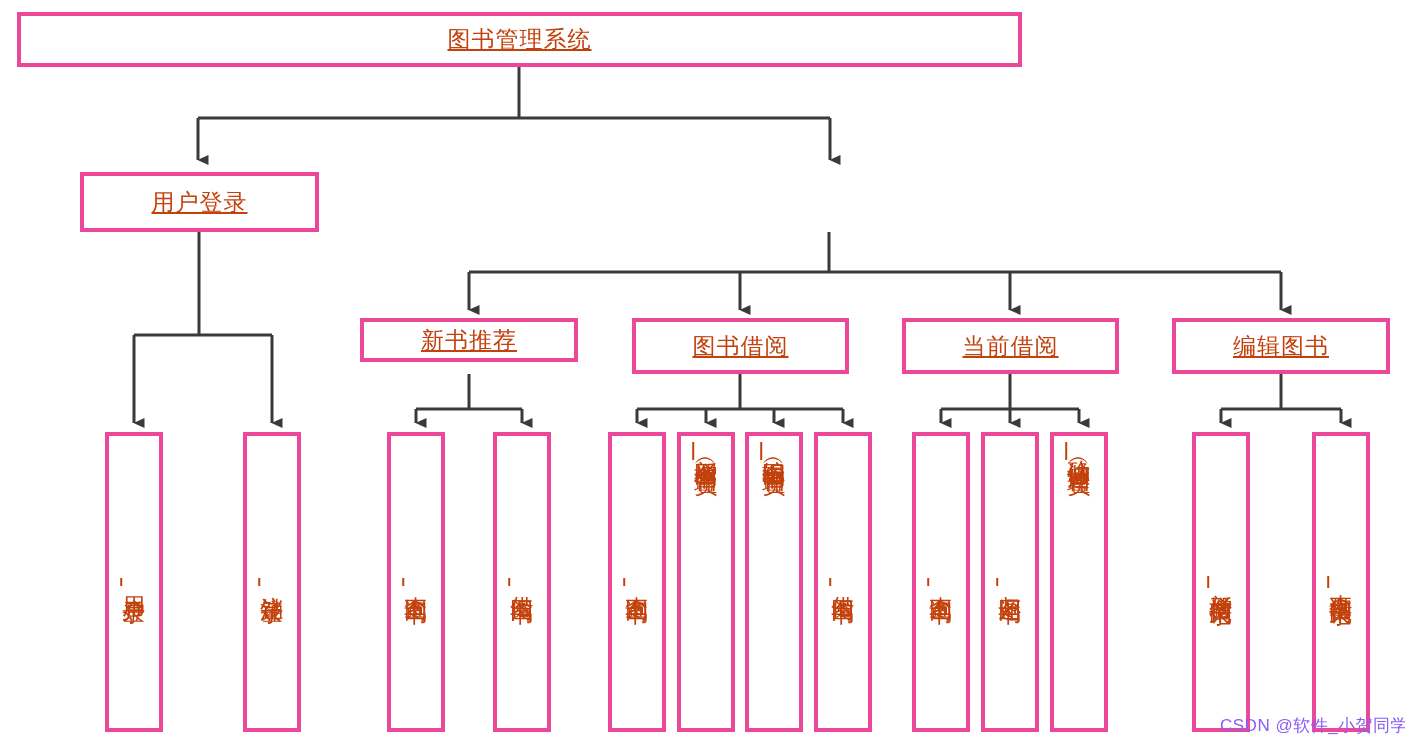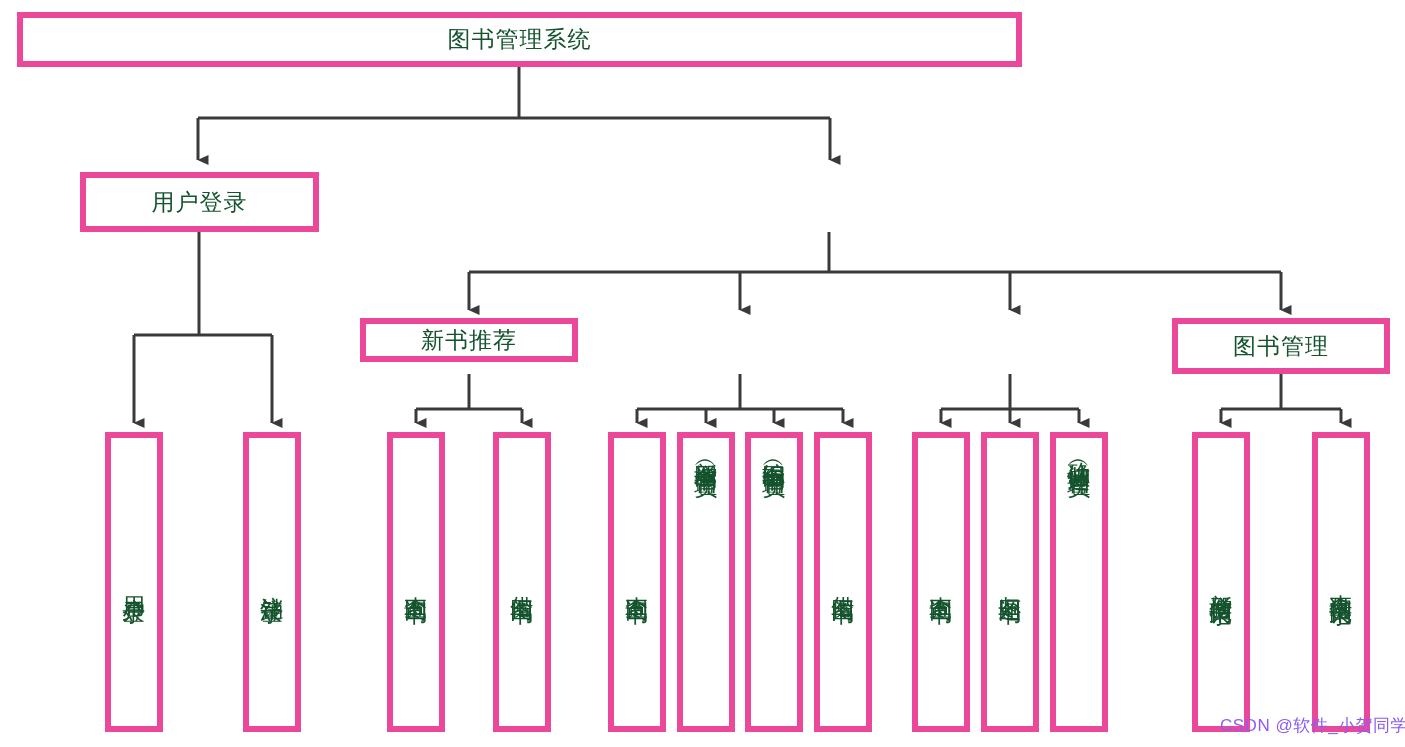--- a/index.html
+++ b/index.html
@@ -21,26 +21,27 @@
     position: absolute;
     left: 0;
     top: 0;
     width: 1405px;
     height: 747px;
     pointer-events: none;
   }
   .node {
     position: absolute;
     box-sizing: border-box;
-    border: 6px solid #ec4899;
+    border: 4px solid #ec4899;
     background: #ffffff;
     display: flex;
     align-items: center;
     justify-content: center;
-    color: #14532d;
+    color: #c2410c;
+    text-decoration: underline;
   }
   .node.h {
     font-size: 23px;
     letter-spacing: 1px;
     line-height: 1;
   }
   .node.v {
     writing-mode: vertical-rl;
     text-orientation: upright;
     font-size: 23px;
@@ -130,24 +131,30 @@
 
   <div class="node h" style="left:80px; top:172px; width:239px; height:60px;">
     <span class="txt">用户登录</span>
   </div>
 
 
   <div class="node h" style="left:360px; top:318px; width:218px; height:44px;">
     <span class="txt">新书推荐</span>
   </div>
 
-
+  <div class="node h" style="left:632px; top:318px; width:217px; height:56px;">
+    <span class="txt">图书借阅</span>
+  </div>
+
+  <div class="node h" style="left:902px; top:318px; width:217px; height:56px;">
+    <span class="txt">当前借阅</span>
+  </div>
 
   <div class="node h" style="left:1172px; top:318px; width:218px; height:56px;">
-    <span class="txt">图书管理</span>
+    <span class="txt">编辑图书</span>
   </div>
 
   <div class="node v centered" style="left:105px; top:432px; width:58px; height:300px;">
     <span class="txt">用户登录</span>
   </div>
 
   <div class="node v centered" style="left:243px; top:432px; width:58px; height:300px;">
     <span class="txt">注销登录</span>
   </div>
 

